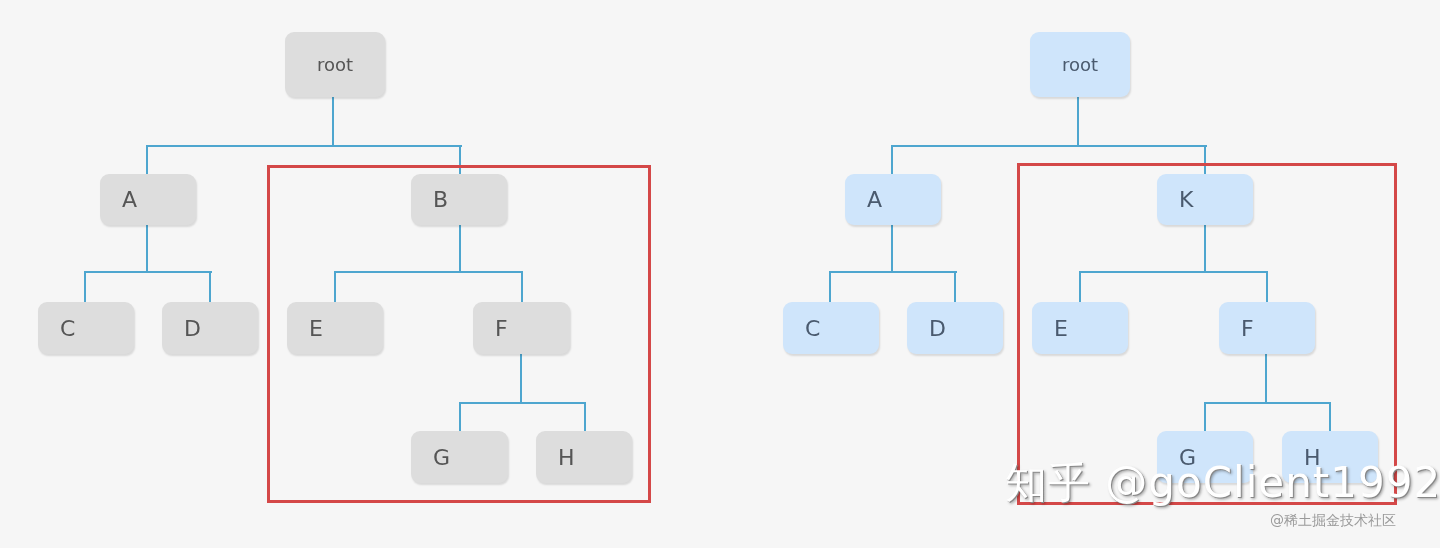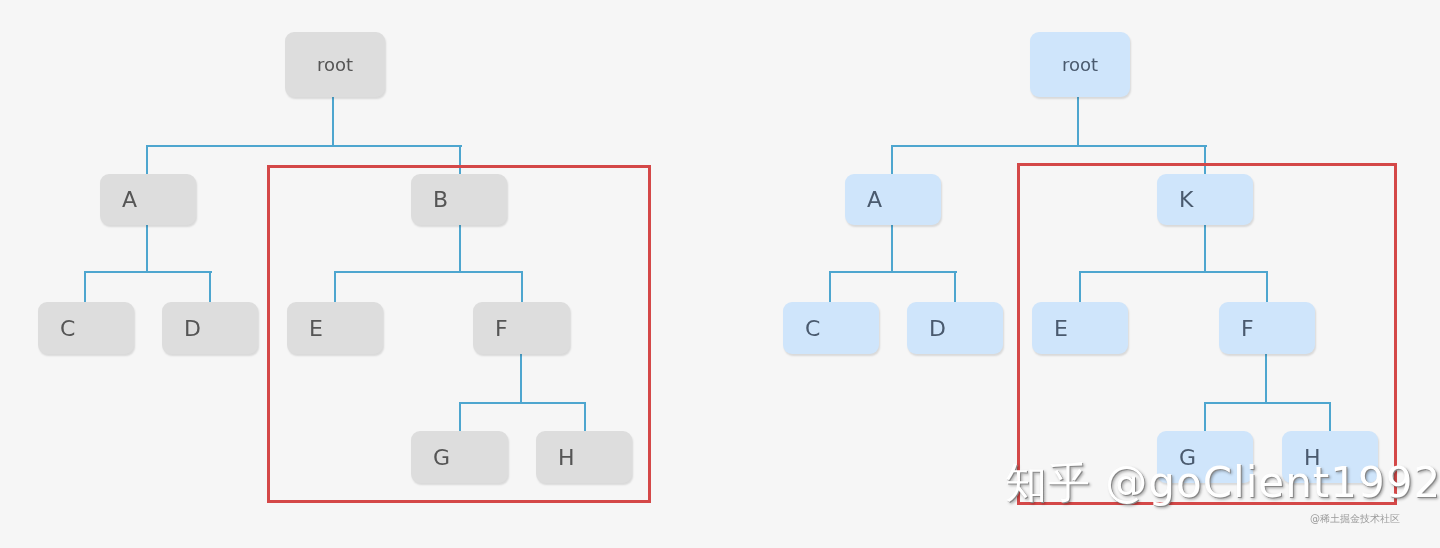--- a/index.html
+++ b/index.html
@@ -6,21 +6,21 @@
   body{width:1440px;height:548px;background:#f6f6f6;position:relative;overflow:hidden;font-family:"DejaVu Sans","Liberation Sans",sans-serif;}
   .node{position:absolute;border-radius:9px;box-shadow:1px 2px 2px rgba(0,0,0,0.12);font-size:22px;color:#555;display:flex;align-items:center;box-sizing:border-box;padding-left:22px;}
   .node.root{justify-content:center;padding-left:0;font-size:18px;}
   .gray{background:#dddddd;}
   .blue{background:#cfe5fb;color:#4a5a6e;}
   .ln{position:absolute;background:#4ea6cf;}
   .hl{height:2px;}
   .vl{width:2px;}
   .redbox{position:absolute;border:3px solid #d44848;box-sizing:border-box;}
   .wm{position:absolute;left:1005px;top:455px;font-size:42px;color:#fff;letter-spacing:1px;text-shadow:1px 1px 0 #888,2px 2px 3px rgba(0,0,0,0.35);white-space:nowrap;}
-  .wm2{position:absolute;left:1270px;top:512px;font-size:10px;color:#9a9a9a;white-space:nowrap;margin-left:40px;}
+  .wm2{position:absolute;left:1270px;top:512px;font-size:14px;color:#9a9a9a;white-space:nowrap;}
 </style>
 </head>
 <body>
 
 <div>
   <div class="ln vl" style="left:332px;top:97px;height:50px;"></div>
   <div class="ln hl" style="left:146px;top:145px;width:316px;"></div>
   <div class="ln vl" style="left:146px;top:145px;height:29px;"></div>
   <div class="ln vl" style="left:459px;top:145px;height:29px;"></div>
   <div class="ln vl" style="left:146px;top:225px;height:48px;"></div>

